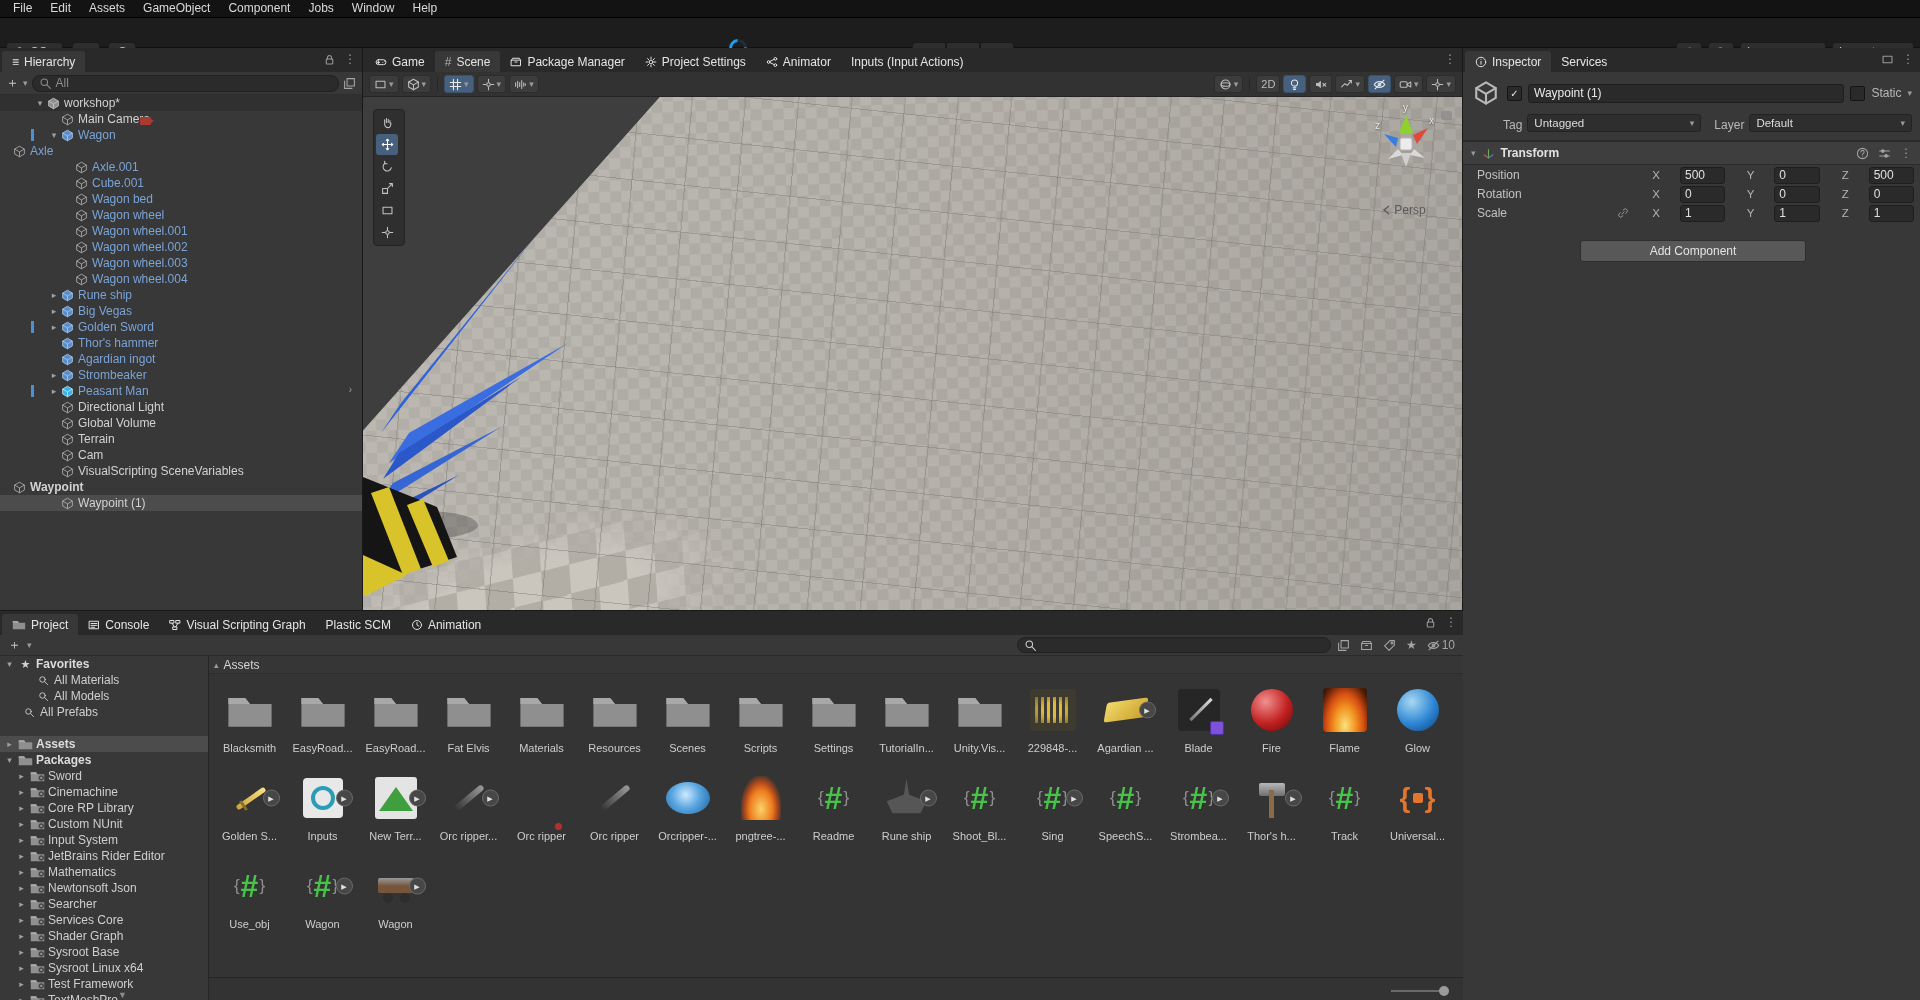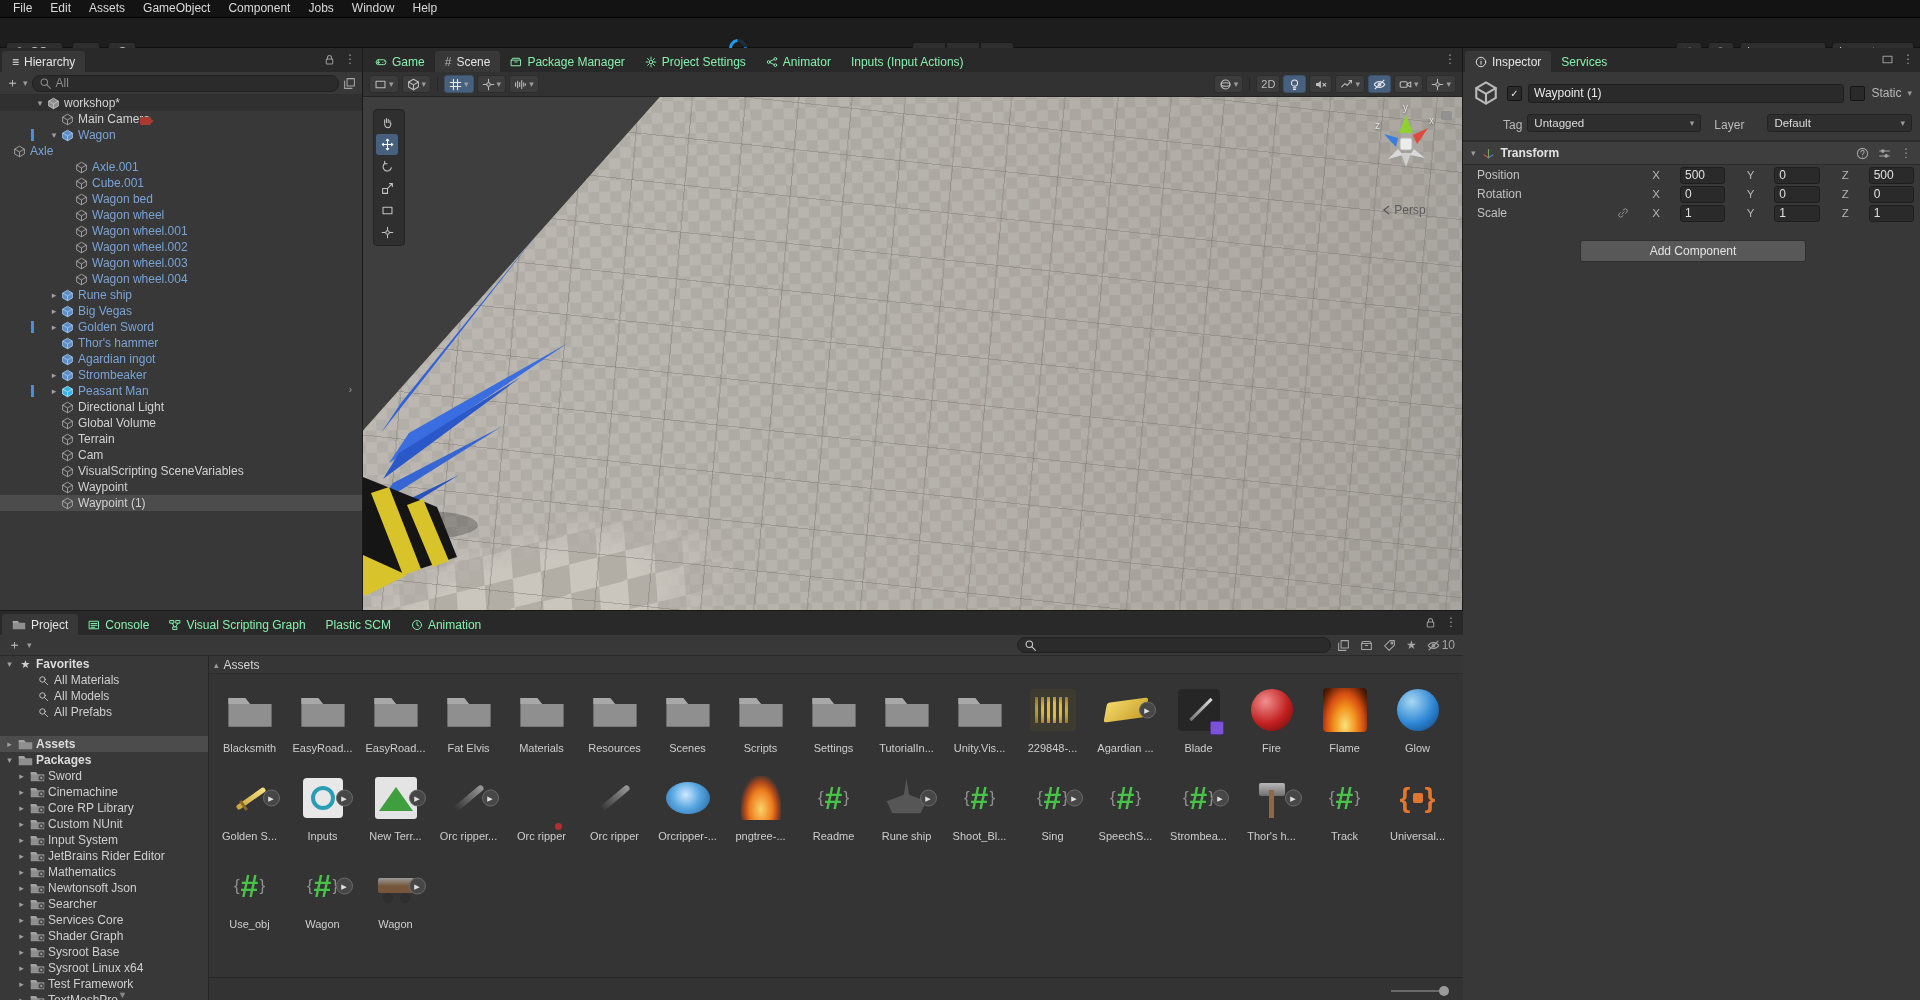--- a/index.html
+++ b/index.html
@@ -21,21 +21,21 @@
   .tri{width:0;height:0;border-left:8px solid #bdbdbd;border-top:5px solid transparent;border-bottom:5px solid transparent;}
   .bar2{width:3px;height:10px;background:#bdbdbd;margin:0 1px;}
   .caret{color:#9a9a9a;font-size:9px;}
   
   .panel{position:absolute;background:#383838;box-sizing:border-box;}
   #hierarchy{left:0;top:48px;width:363px;height:562px;border-right:1px solid #191919;}
   #scene{left:363px;top:48px;width:1100px;height:562px;border-right:1px solid #191919;display:flex;flex-direction:column;}
   #inspector{left:1463px;top:48px;width:457px;height:952px;}
   #project{left:0;top:610px;width:1463px;height:390px;border-top:1px solid #191919;}
   .tabbar{height:24px;background:#292929;display:flex;align-items:flex-end;padding-left:2px;position:relative;}
-  .tab{height:21px;display:flex;align-items:center;gap:5px;padding:0 10px;color:#86efac;font-size:12px;white-space:nowrap;}
+  .tab{height:21px;display:flex;align-items:center;gap:5px;padding:0 10px;color:#e5e5e5;font-size:12px;white-space:nowrap;}
   .tab.active{background:#383838;color:#e4e4e4;border-radius:3px 3px 0 0;}
   .tabbar-right{position:absolute;right:6px;top:4px;display:flex;gap:8px;align-items:center;color:#9a9a9a;}
   .kebab{color:#9a9a9a;font-size:12px;}
   
   .searchrow{height:22px;display:flex;align-items:center;gap:4px;padding:0 6px;background:#383838;border-bottom:1px solid #2e2e2e;}
   .searchbox{flex:1;height:15px;background:#2b2b2b;border:1px solid #212121;border-radius:8px;
              display:flex;align-items:center;gap:4px;padding:0 6px;color:#8d8d8d;}
   #h-tree{position:relative;}
   .hrow{position:relative;height:16px;display:flex;align-items:center;box-sizing:border-box;}
   .hrow.header{background:#303030;}
@@ -509,21 +509,21 @@
         <div class="hrow" style="padding-left: 48px;">
           <span class="harrow"></span>
           <span class="hicon">
             <svg width="13" height="13" viewBox="0 0 16 16">
               <path d="M8 1.5L14 5v6l-6 3.5L2 11V5z" fill="rgba(0,0,0,0)" stroke="#b4b4b4" stroke-width="1"></path>
               <path d="M2 5l6 3.5L14 5M8 8.5v6" fill="none" stroke="#b4b4b4" stroke-width="1"></path>
             </svg>
           </span>
           <span class="hlabel">VisualScripting SceneVariables</span>
         </div>
-        <div class="hrow" style="padding-left: 48px;">
+        <div class="hrow" style=" font-weight: bold;">
           <span class="harrow"></span>
           <span class="hicon">
             <svg width="13" height="13" viewBox="0 0 16 16">
               <path d="M8 1.5L14 5v6l-6 3.5L2 11V5z" fill="rgba(0,0,0,0)" stroke="#b4b4b4" stroke-width="1"></path>
               <path d="M2 5l6 3.5L14 5M8 8.5v6" fill="none" stroke="#b4b4b4" stroke-width="1"></path>
             </svg>
           </span>
           <span class="hlabel">Waypoint</span>
         </div>
         <div class="hrow selected" style="padding-left: 48px;">
@@ -832,21 +832,21 @@
       <span class="complabel">Static</span>
       <span class="caret">▾</span>
     </div>
     <div class="taglayer">
       <span class="complabel">Tag</span>
       <div class="dd" style="width:160px;">
         <span>Untagged</span>
           <span class="caret">▾</span>
       </div>
       <span class="complabel" style="margin-left:8px;">Layer</span>
-      <div class="dd" style="flex:1;margin-left:18px;">
+      <div class="dd" style="flex:1;">
         <span>Default</span>
           <span class="caret">▾</span>
       </div>
     </div>
     <div class="comp-header">
       <span class="caret">▾</span>
       <span class="icon">
           <svg width="13" height="13" viewBox="0 0 16 16" fill="none" stroke="currentColor" stroke-width="1.3" stroke-linecap="round" stroke-linejoin="round">
             <path d="M8 13.5V3" stroke="#6fae54"></path>
             <path d="M8 13.5L2.5 9.5" stroke="#c05b5b"></path>
@@ -1030,21 +1030,21 @@
           <div class="trow" style="padding-left: 22px;">
             <span class="harrow"></span>
             <span class="hicon">
               <svg width="11" height="11" viewBox="0 0 16 16" fill="none" stroke="currentColor" stroke-width="1.3" stroke-linecap="round" stroke-linejoin="round">
                 <circle cx="6.5" cy="6.5" r="4"></circle>
                 <path d="M9.5 9.5L14 14"></path>
               </svg>
             </span>
             <span class="tlabel">All Models</span>
           </div>
-          <div class="trow" style="padding-left: 22px; align-items: center;">
+          <div class="trow" style="padding-left: 8px; align-items: center;">
             <span class="harrow"></span>
             <span class="hicon">
               <svg width="11" height="11" viewBox="0 0 16 16" fill="none" stroke="currentColor" stroke-width="1.3" stroke-linecap="round" stroke-linejoin="round">
                 <circle cx="6.5" cy="6.5" r="4"></circle>
                 <path d="M9.5 9.5L14 14"></path>
               </svg>
             </span>
             <span class="tlabel">All Prefabs</span>
           </div>
           <div style="height: 16px;"></div>

